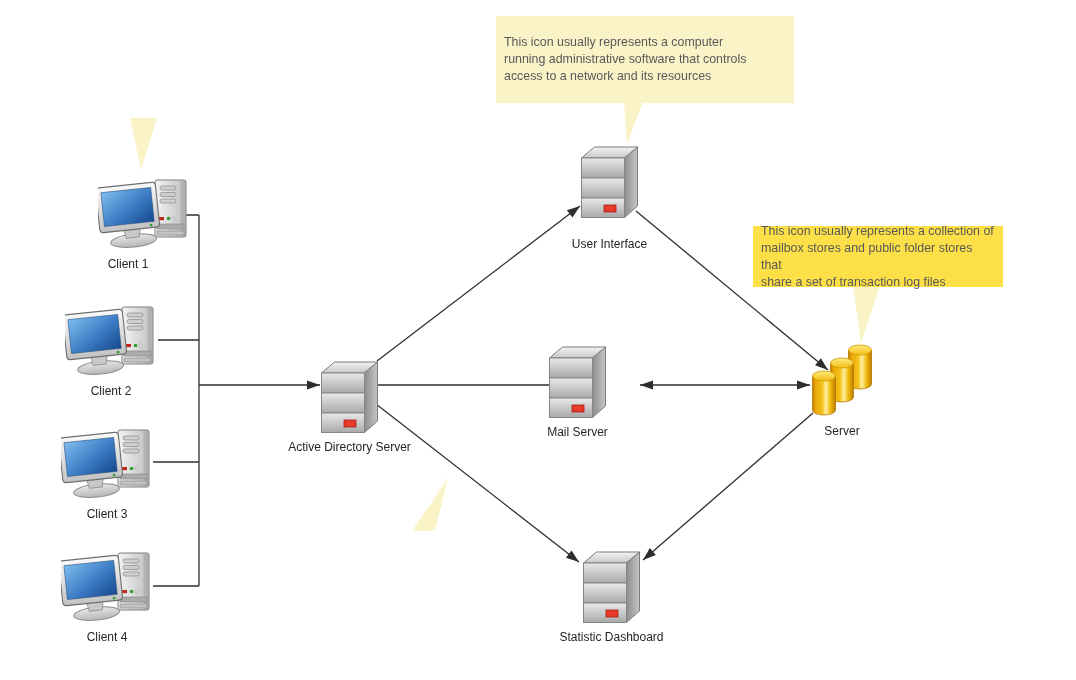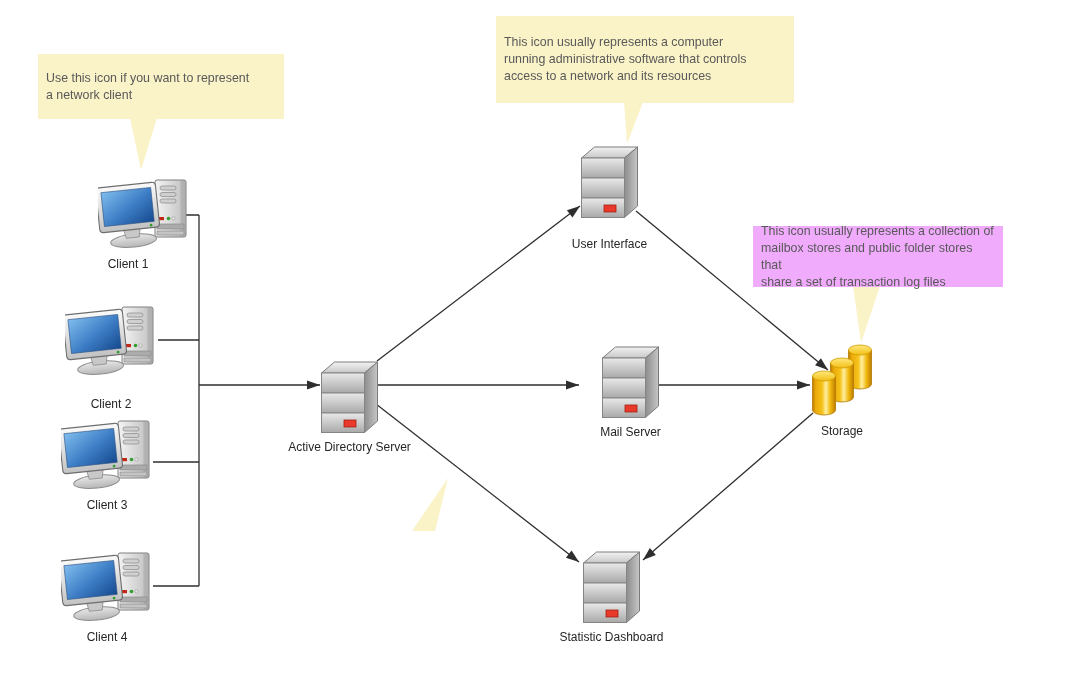--- a/index.html
+++ b/index.html
@@ -130,23 +130,23 @@
         <rect x="59" y="53" width="27" height="4" fill="#C4C4C4" stroke="#8A8A8A" stroke-width="0.7"></rect>
       </g>
       <g transform="rotate(-6 30 38)">
         <ellipse cx="33" cy="63" rx="23" ry="6.5" fill="url(#bs1)" stroke="#8C8C8C"></ellipse>
         <polygon points="24,50 41,50 39,60 26,60" fill="#C8C8C8" stroke="#8C8C8C" stroke-width="0.8"></polygon>
         <rect x="0.5" y="7" width="60" height="45" rx="3.5" fill="url(#bz1)" stroke="#6E6E6E" stroke-width="1.1"></rect>
         <rect x="5.5" y="12" width="50" height="34" fill="url(#sc1)" stroke="#2A5080" stroke-width="0.6"></rect>
         <circle cx="52" cy="49.5" r="1.4" fill="#2F9E2F"></circle>
       </g>
     </svg></span>
-    <div class="label" style="color: rgb(38, 38, 38); margin-top: 13px;">Client 2</div>
-  </div>
-  <div class="node" style="left: 61px; top: 419px; width: 92px; height: 72px;">
+    <div class="label" style="color: rgb(38, 38, 38);">Client 2</div>
+  </div>
+  <div class="node" style="left: 61px; top: 428px; width: 92px; height: 72px;">
     <span class="icon">
     <svg width="92" height="72" viewBox="0 0 92 72">
       <defs>
         <linearGradient id="tw2" x1="0" y1="0" x2="1" y2="0">
               <stop offset="0" stop-color="#F4F4F4"></stop>
               <stop offset="1" stop-color="#BFBFBF"></stop>
             </linearGradient>
         <linearGradient id="bz2" x1="0" y1="0" x2="0" y2="1">
               <stop offset="0" stop-color="#FAFAFA"></stop>
               <stop offset="1" stop-color="#C2C2C2"></stop>
@@ -272,21 +272,21 @@
       </defs>
       <polygon points="0.5,12 13.5,1 56.5,1 43.5,12" fill="url(#svt5)" stroke="#7A7A7A" stroke-width="1"></polygon>
       <polygon points="43.5,12 56.5,1 56.5,60 43.5,71.5" fill="url(#svs5)" stroke="#7A7A7A" stroke-width="1"></polygon>
       <rect x="0.5" y="12" width="43" height="20" fill="url(#svf5)" stroke="#858585"></rect>
       <rect x="0.5" y="32" width="43" height="20" fill="url(#svf5)" stroke="#858585"></rect>
       <rect x="0.5" y="52" width="43" height="19.5" fill="url(#svf5)" stroke="#858585"></rect>
       <rect x="23" y="59" width="12" height="7" fill="#E8392B" stroke="#A62014" stroke-width="0.8"></rect>
     </svg></span>
     <div class="label" style="color: rgb(38, 38, 38);">User Interface</div>
   </div>
-  <div class="node" style="left: 602px; top: 346px; width: 57px; height: 72px;">
+  <div class="node" style="left: 549px; top: 346px; width: 57px; height: 72px;">
     <span class="icon">
     <svg width="57" height="72" viewBox="0 0 57 72">
       <defs>
         <linearGradient id="svf6" x1="0" y1="0" x2="0" y2="1">
               <stop offset="0" stop-color="#E9E9E9"></stop>
               <stop offset="1" stop-color="#A9A9A9"></stop>
             </linearGradient>
         <linearGradient id="svs6" x1="0" y1="0" x2="1" y2="0">
               <stop offset="0" stop-color="#8D8D8D"></stop>
               <stop offset="1" stop-color="#C6C6C6"></stop>
@@ -349,30 +349,26 @@
             </linearGradient>
       </defs>
 
       <path d="M 36.5,6 v34 a11.5,5 0 0 0 23,0 v-34" fill="url(#cb8)" stroke="#B37900" stroke-width="0.8"></path>
       <ellipse cx="48" cy="6" rx="11.5" ry="5" fill="url(#ct8)" stroke="#CE9A00" stroke-width="0.8"></ellipse>
       <path d="M 18.5,19 v34 a11.5,5 0 0 0 23,0 v-34" fill="url(#cb8)" stroke="#B37900" stroke-width="0.8"></path>
       <ellipse cx="30" cy="19" rx="11.5" ry="5" fill="url(#ct8)" stroke="#CE9A00" stroke-width="0.8"></ellipse>
       <path d="M 0.5,32 v34 a11.5,5 0 0 0 23,0 v-34" fill="url(#cb8)" stroke="#B37900" stroke-width="0.8"></path>
       <ellipse cx="12" cy="32" rx="11.5" ry="5" fill="url(#ct8)" stroke="#CE9A00" stroke-width="0.8"></ellipse>
     </svg></span>
-    <div class="label" style="color: rgb(38, 38, 38);">Storage</div>
-  </div>
-
-  <div class="callout" style="left: 38px; top: 54px; width: 246px; height: 65px; background: rgb(250, 243, 200); color: rgb(89, 89, 89);">
-    <span class="callout-text">Use this icon if you want to represent
-a network client</span>
-  </div>
+    <div class="label" style="color: rgb(38, 38, 38);">Server</div>
+  </div>
+
   <div class="callout" style="left: 496px; top: 16px; width: 298px; height: 87px; background: rgb(250, 243, 200); color: rgb(89, 89, 89);">
     <span class="callout-text">This icon usually represents a computer
 running administrative software that controls
 access to a network and its resources</span>
   </div>
-  <div class="callout" style="left: 753px; top: 226px; width: 250px; height: 61px; background: #f0abfc; color: rgb(89, 89, 89);">
+  <div class="callout" style="left: 753px; top: 226px; width: 250px; height: 61px; background: #fde047; color: rgb(89, 89, 89);">
     <span class="callout-text">This icon usually represents a collection of
 mailbox stores and public folder stores that
 share a set of transaction log files</span>
   </div>
 </div>
 
 </body></html>

